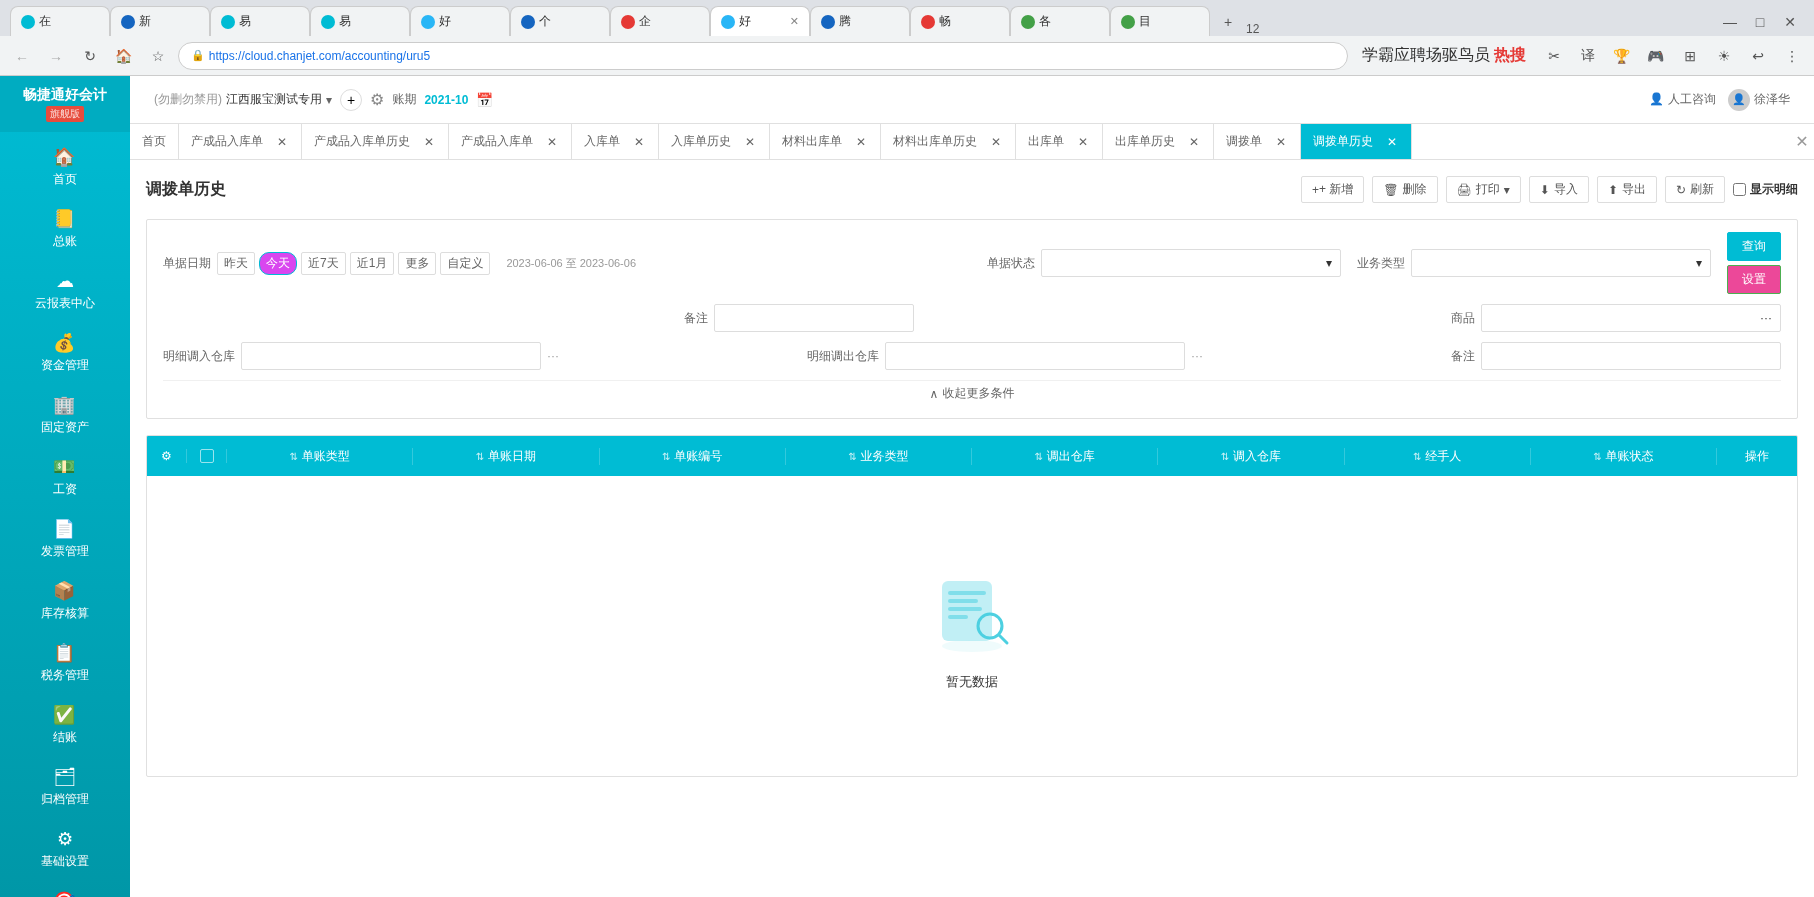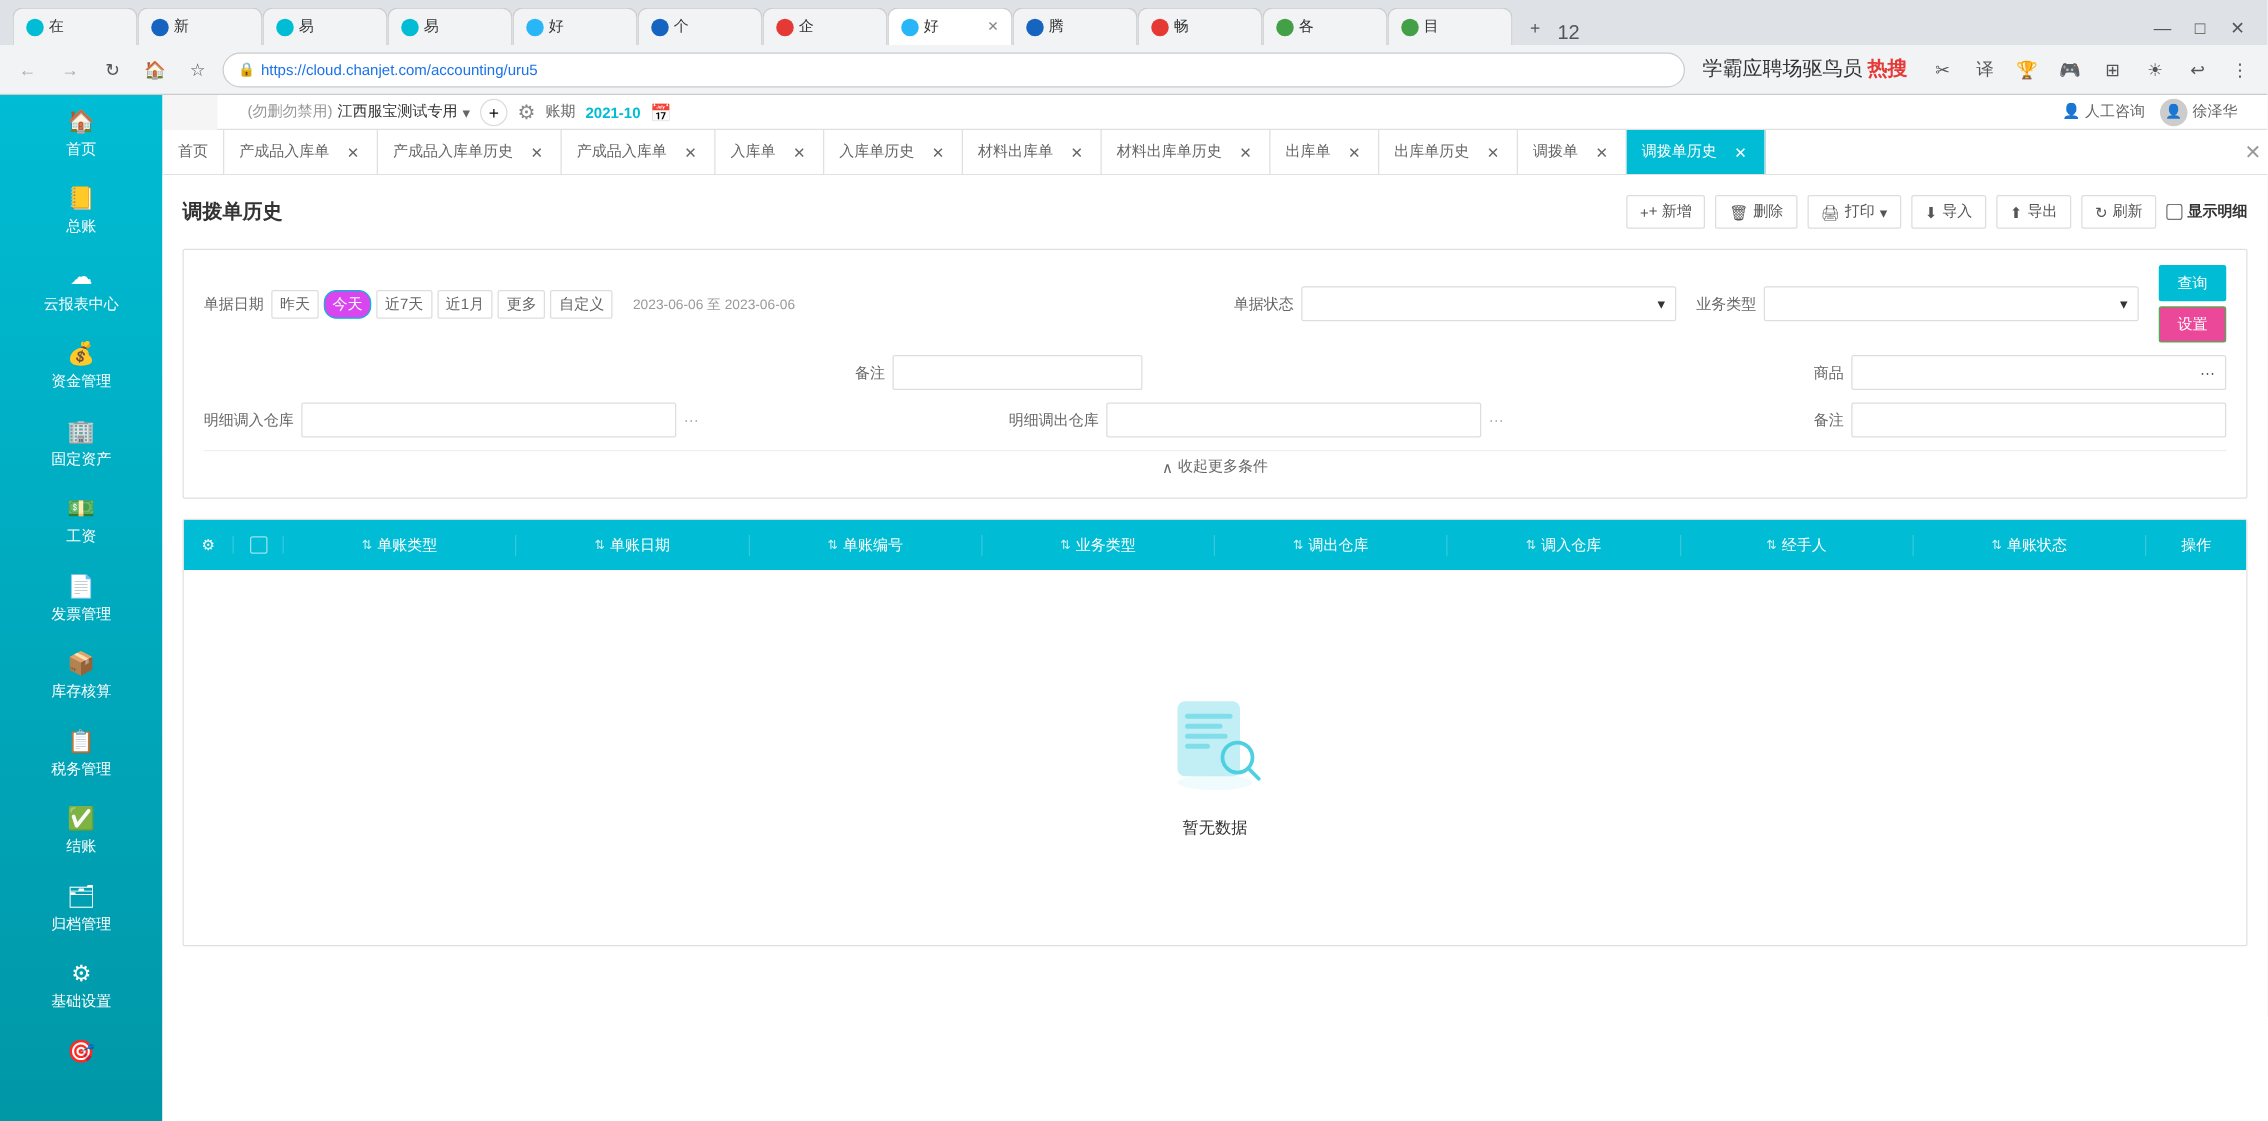--- a/index.html
+++ b/index.html
@@ -27,21 +27,21 @@
     .sidebar-logo { width: 130px; background: #00acc1; padding: 10px; display: flex; flex-direction: column; align-items: center; justify-content: center; margin-bottom: 4px; }
     .sidebar-logo-text { color: #fff; font-size: 14px; font-weight: bold; }
     .sidebar-logo-sub { color: rgba(255,255,255,0.8); font-size: 10px; background: #e74c3c; padding: 1px 4px; border-radius: 2px; margin-top: 2px; }
     .sidebar-item { width: 100%; display: flex; flex-direction: column; align-items: center; padding: 10px 0; cursor: pointer; color: #fff; font-size: 12px; gap: 3px; }
     .sidebar-item-icon { font-size: 18px; }
 
     
     .main-content { flex: 1; display: flex; flex-direction: column; overflow: hidden; background: #f5f5f5; }
 
     
-    .top-bar { display: flex; align-items: center; height: 28px; background: #fff; border-bottom: 1px solid #e0e0e0; padding: 0 24px; gap: 8px; flex-shrink: 0; margin-left: 44px; }
+    .top-bar { display: flex; align-items: center; height: 48px; background: #fff; border-bottom: 1px solid #e0e0e0; padding: 0 24px; gap: 8px; flex-shrink: 0; }
     .company-selector { display: flex; align-items: center; gap: 4px; font-size: 12px; color: #666; cursor: pointer; }
     .company-name { color: #333; }
     .top-bar-right { margin-left: auto; display: flex; align-items: center; gap: 12px; font-size: 12px; color: #666; }
 
     
     .tab-bar { display: flex; align-items: center; height: 36px; background: #fff; border-bottom: 1px solid #e0e0e0; padding: 0 0; overflow-x: auto; flex-shrink: 0; }
     .tab-item { display: flex; align-items: center; padding: 0 12px; height: 36px; font-size: 12px; color: #666; cursor: pointer; border-right: 1px solid #e0e0e0; white-space: nowrap; gap: 4px; flex-shrink: 0; }
     .tab-item.active { color: #fff; background: #00bcd4; }
     .tab-close-btn { margin-left: 8px; width: 14px; height: 14px; border: none; background: none; cursor: pointer; color: inherit; font-size: 12px; display: flex; align-items: center; justify-content: center; border-radius: 50%; }
 
@@ -131,21 +131,21 @@
     </div>
     <div class="browser-tab">
       <div class="browser-tab-icon" style="background:#43a047;"></div>
       <span>各</span>
     </div>
     <div class="browser-tab">
       <div class="browser-tab-icon" style="background:#43a047;"></div>
       <span>目</span>
     </div>
     <button class="nav-btn" style="margin-left:4px;">+</button>
-    <span style="margin-left:4px;font-size:16px;color:#555;">12</span>
+    <span style="margin-left:4px;font-size:12px;color:#555;">12</span>
     <div style="margin-left:auto;display:flex;gap:2px;">
       <button class="nav-btn">—</button>
       <button class="nav-btn">□</button>
       <button class="nav-btn">✕</button>
     </div>
   </div>
 
   <div class="browser-nav">
     <button class="nav-btn disabled">←</button>
     <button class="nav-btn disabled">→</button>
@@ -167,20 +167,24 @@
     <button class="nav-btn">⊞</button>
     <button class="nav-btn">☀</button>
     <button class="nav-btn">↩</button>
     <button class="nav-btn">⋮</button>
   </div>
 </div>
 
 <div class="app-wrapper">
 
   <div class="sidebar">
+    <div class="sidebar-logo">
+      <span class="sidebar-logo-text">畅捷通好会计</span>
+      <span class="sidebar-logo-sub">旗舰版</span>
+    </div>
     <div class="sidebar-item">
       <span class="sidebar-item-icon">🏠</span>
       <span>首页</span>
     </div>
     <div class="sidebar-item">
       <span class="sidebar-item-icon">📒</span>
       <span>总账</span>
     </div>
     <div class="sidebar-item">
       <span class="sidebar-item-icon">☁</span>

